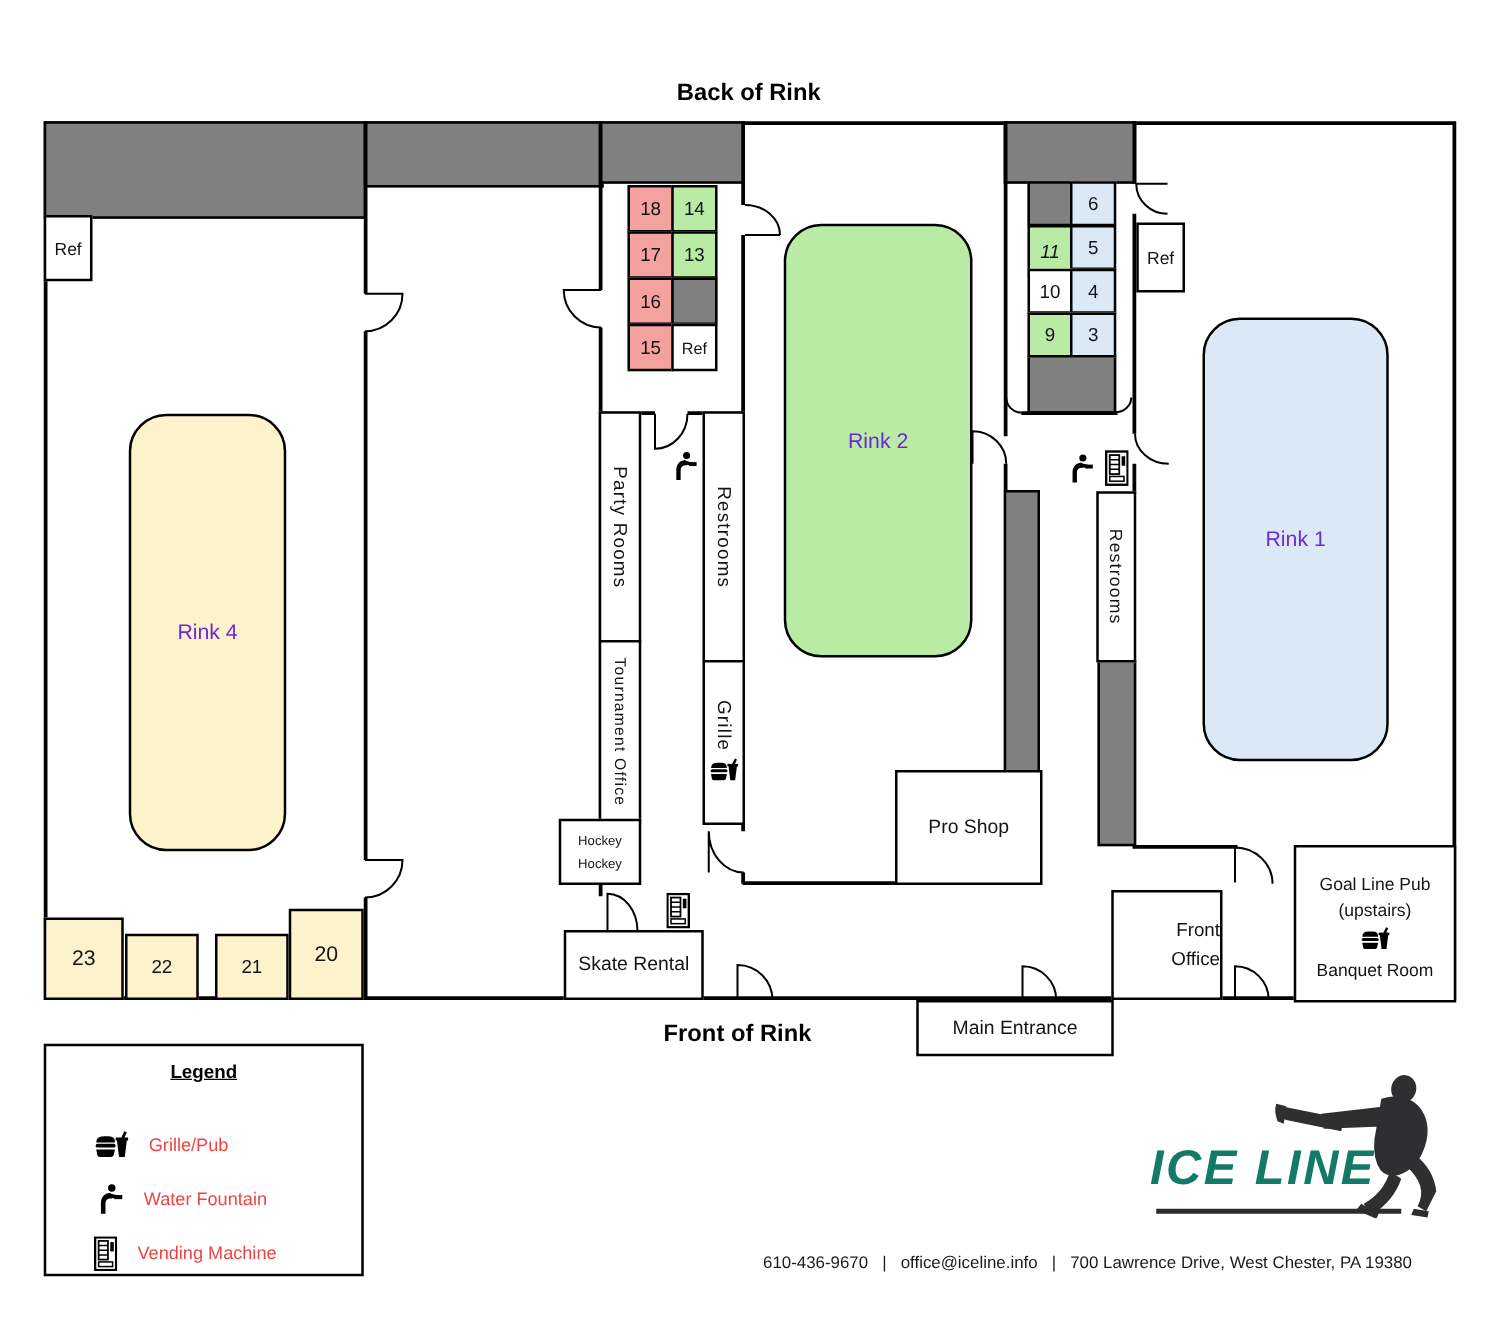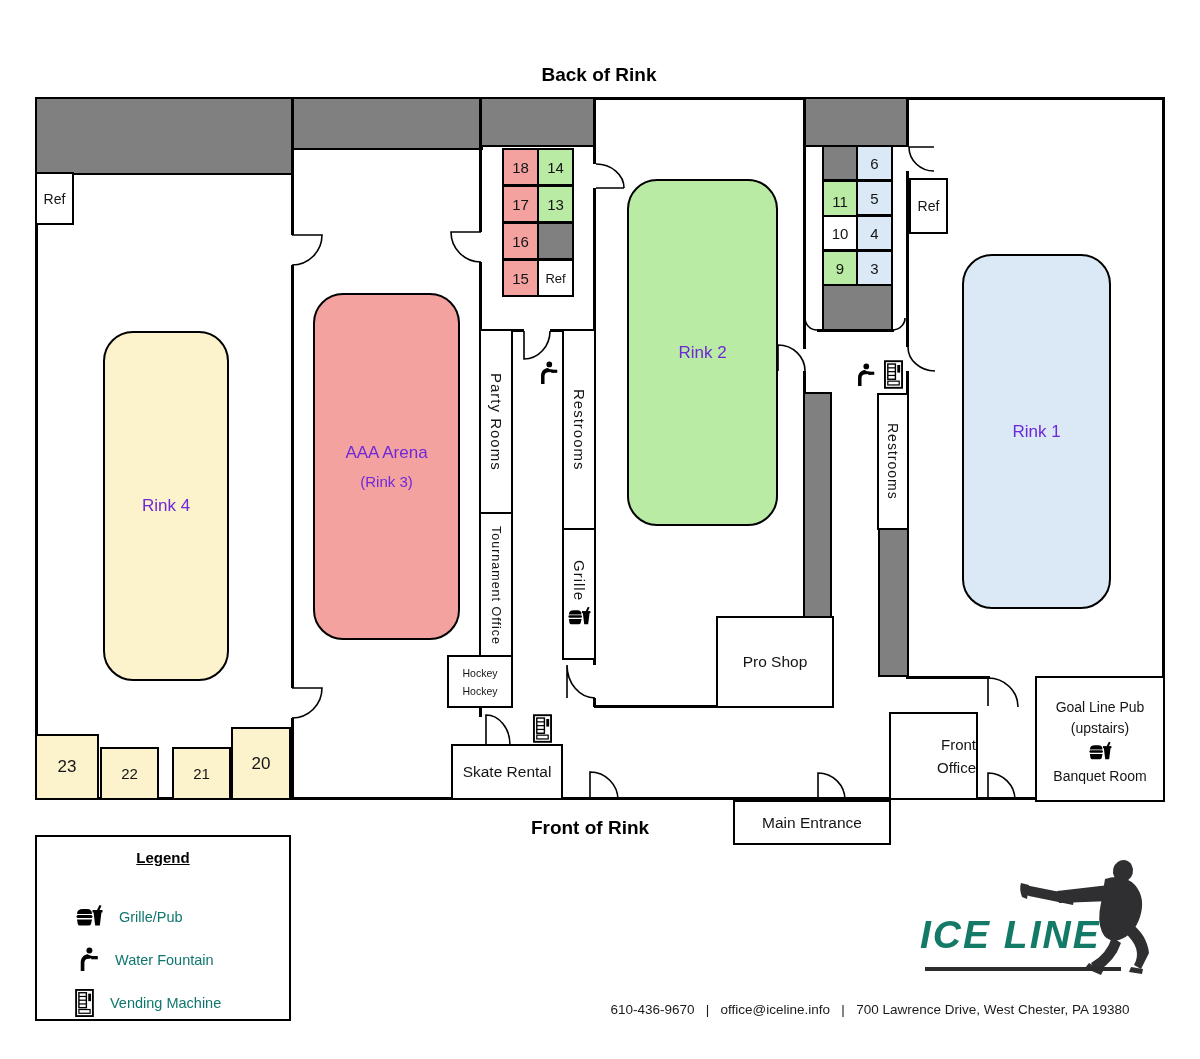--- a/index.html
+++ b/index.html
@@ -18,21 +18,21 @@
   .cell.blue   { background:#dbe9f6; }
   .cell.grayc  { background:#808080; }
   .cell.yellow { background:#fcf2cc; }
   .rink { position:absolute; border:2.5px solid #000; border-radius:30px; display:flex; flex-direction:column; align-items:center; justify-content:center; gap:10px; font-size:17px; color:#6d28d9; }
   .rink .sub { font-size:15px; }
   svg.overlay { position:absolute; left:0; top:0; pointer-events:none; }
   .icon { position:absolute; }
   .legend { position:absolute; border:2.5px solid #000; background:#fff; }
   .legend h3 { text-align:center; margin-top:12px; font-size:15px; text-decoration:underline; color:#000; }
   .legend .items { margin:38px 0 0 38px; display:flex; flex-direction:column; gap:16px; }
-  .legend .item { display:flex; align-items:center; gap:16px; font-size:14.5px; color:#0f766e; }
+  .legend .item { display:flex; align-items:center; gap:16px; font-size:14.5px; color:#ef4444; }
   .logo { position:absolute; }
   .logo .word { position:absolute; left:25px; top:58px; font-size:39px; font-weight:700; font-style:italic; letter-spacing:2px; color:#127a67; }
   .logo .underline { position:absolute; left:30px; top:112px; width:196px; height:3.5px; background:#2c2c2e; }
   .footer { position:absolute; left:540px; top:1002px; width:660px; text-align:center; font-size:13.5px; color:#1a1a1a; }
   .mh { flex-direction:column; font-size:10.5px; gap:6px; }
   .fo { flex-direction:column; font-size:15px; gap:6px;align-items:flex-end; }
   .pub { flex-direction:column; font-size:14px; gap:5px; padding-top:4px; }
   .pub svg { position:static; }
 </style>
 </head>
@@ -108,24 +108,20 @@
   <div class="wall" style="left:906px; top:371px; width:3px; height:24px;"></div>
   <div class="wall" style="left:481px; top:329px; width:43px; height:3px;"></div>
   <div class="wall" style="left:550px; top:329px; width:46px; height:3px;"></div>
   <div class="wall" style="left:817px; top:329px; width:77px; height:3px;"></div>
   <div class="wall" style="left:906px; top:676px; width:84px; height:3px;"></div>
   <div class="wall" style="left:594px; top:705px; width:125px; height:3px;"></div>
 
   <div class="rink" style="left:103px;  top:331px; width:126px; height:350px; background:#fcf2cc;">
     <span>Rink 4</span>
   </div>
-  <div class="rink" style="left:313px; top:293px; width:147px; height:347px; background:#f4a2a0;">
-    <span>AAA Arena</span>
-    <span class="sub">(Rink 3)</span>
-  </div>
   <div class="rink" style="left:627px; top:179px; width:151px; height:347px; background:#b9eba4;">
     <span>Rink 2</span>
   </div>
   <div class="rink" style="left:962px; top:254px; width:149px; height:355px; background:#dbe9f6;">
     <span>Rink 1</span>
   </div>
 
   <div class="room" style="left:35px;  top:172px; width:39px; height:53px; font-size:14px;">Ref</div>
   <div class="room" style="left:909px; top:178px; width:39px; height:56px; font-size:14px;">Ref</div>
 
@@ -133,21 +129,21 @@
   <div class="cell green" style="left:537px; top:148px; width:37px; height:38px;">14</div>
   <div class="cell red" style="left:502px; top:185px; width:37px; height:38px;">17</div>
   <div class="cell green" style="left:537px; top:185px; width:37px; height:38px;">13</div>
   <div class="cell red" style="left:502px; top:222px; width:37px; height:38px;">16</div>
   <div class="cell grayc" style="left:537px; top:222px; width:37px; height:38px;"></div>
   <div class="cell red" style="left:502px; top:259px; width:37px; height:38px;">15</div>
   <div class="cell" style="left:537px; top:259px; width:37px; height:38px; font-size:13px;">Ref</div>
 
   <div class="cell grayc" style="left:822px; top:145px; width:36px; height:36px;"></div>
   <div class="cell blue" style="left:856px; top:145px; width:37px; height:36px;">6</div>
-  <div class="cell green" style="left:822px; top:180px; width:36px; height:42px;">11</div>
+  <div class="cell green" style="left:822px; top:180px; width:36px; height:42px;font-style:italic;">11</div>
   <div class="cell blue" style="left:856px; top:180px; width:37px; height:36px;">5</div>
   <div class="cell" style="left:822px; top:215px; width:36px; height:36px;">10</div>
   <div class="cell blue" style="left:856px; top:215px; width:37px; height:36px;">4</div>
   <div class="cell green" style="left:822px; top:250px; width:36px; height:36px;">9</div>
   <div class="cell blue" style="left:856px; top:250px; width:37px; height:36px;">3</div>
 
   <div class="cell yellow" style="left:35px;  top:734px; width:64px; height:66px; font-size:17px;">23</div>
   <div class="cell yellow" style="left:100px; top:747px; width:59px; height:53px;">22</div>
   <div class="cell yellow" style="left:172px; top:747px; width:59px; height:53px;">21</div>
   <div class="cell yellow" style="left:231px; top:727px; width:60px; height:73px; font-size:17px;text-align:right;">20</div>

